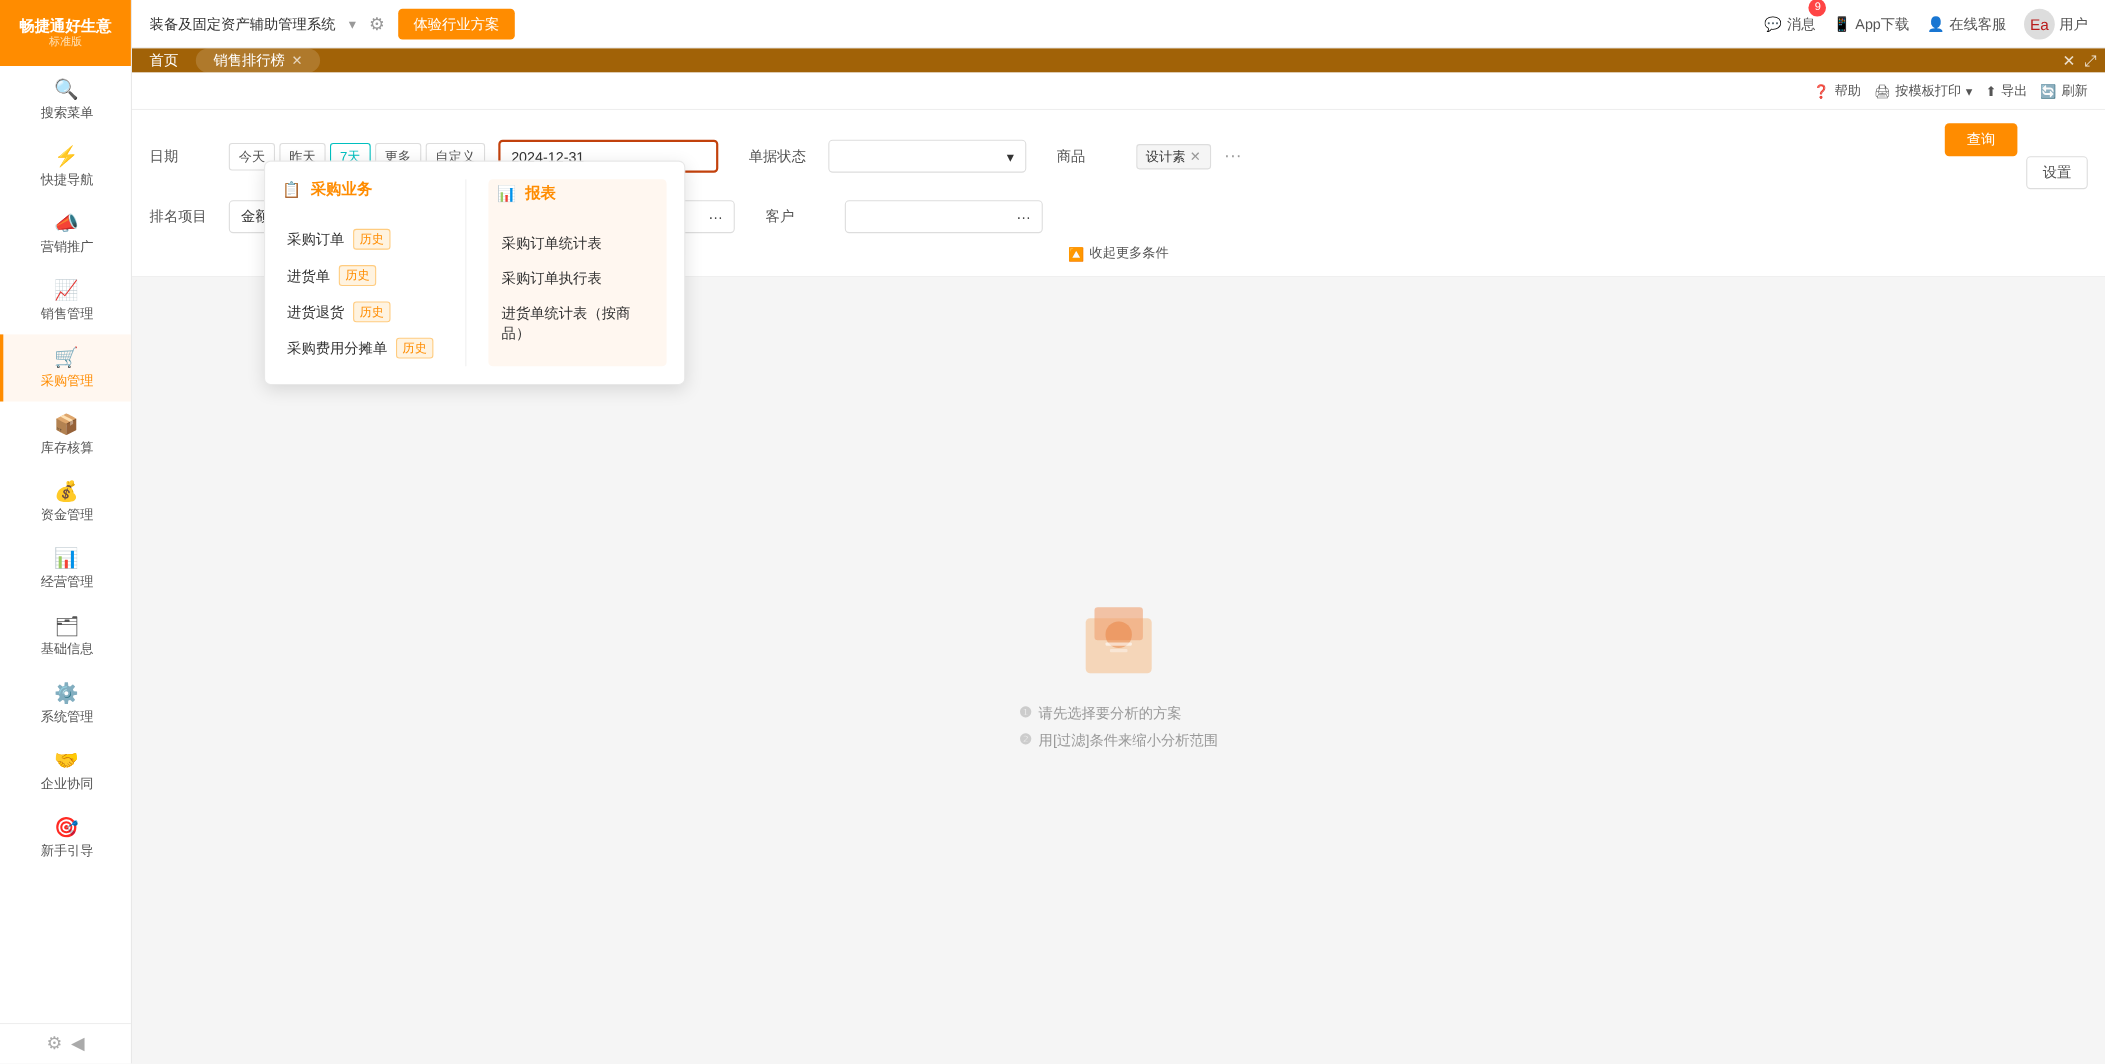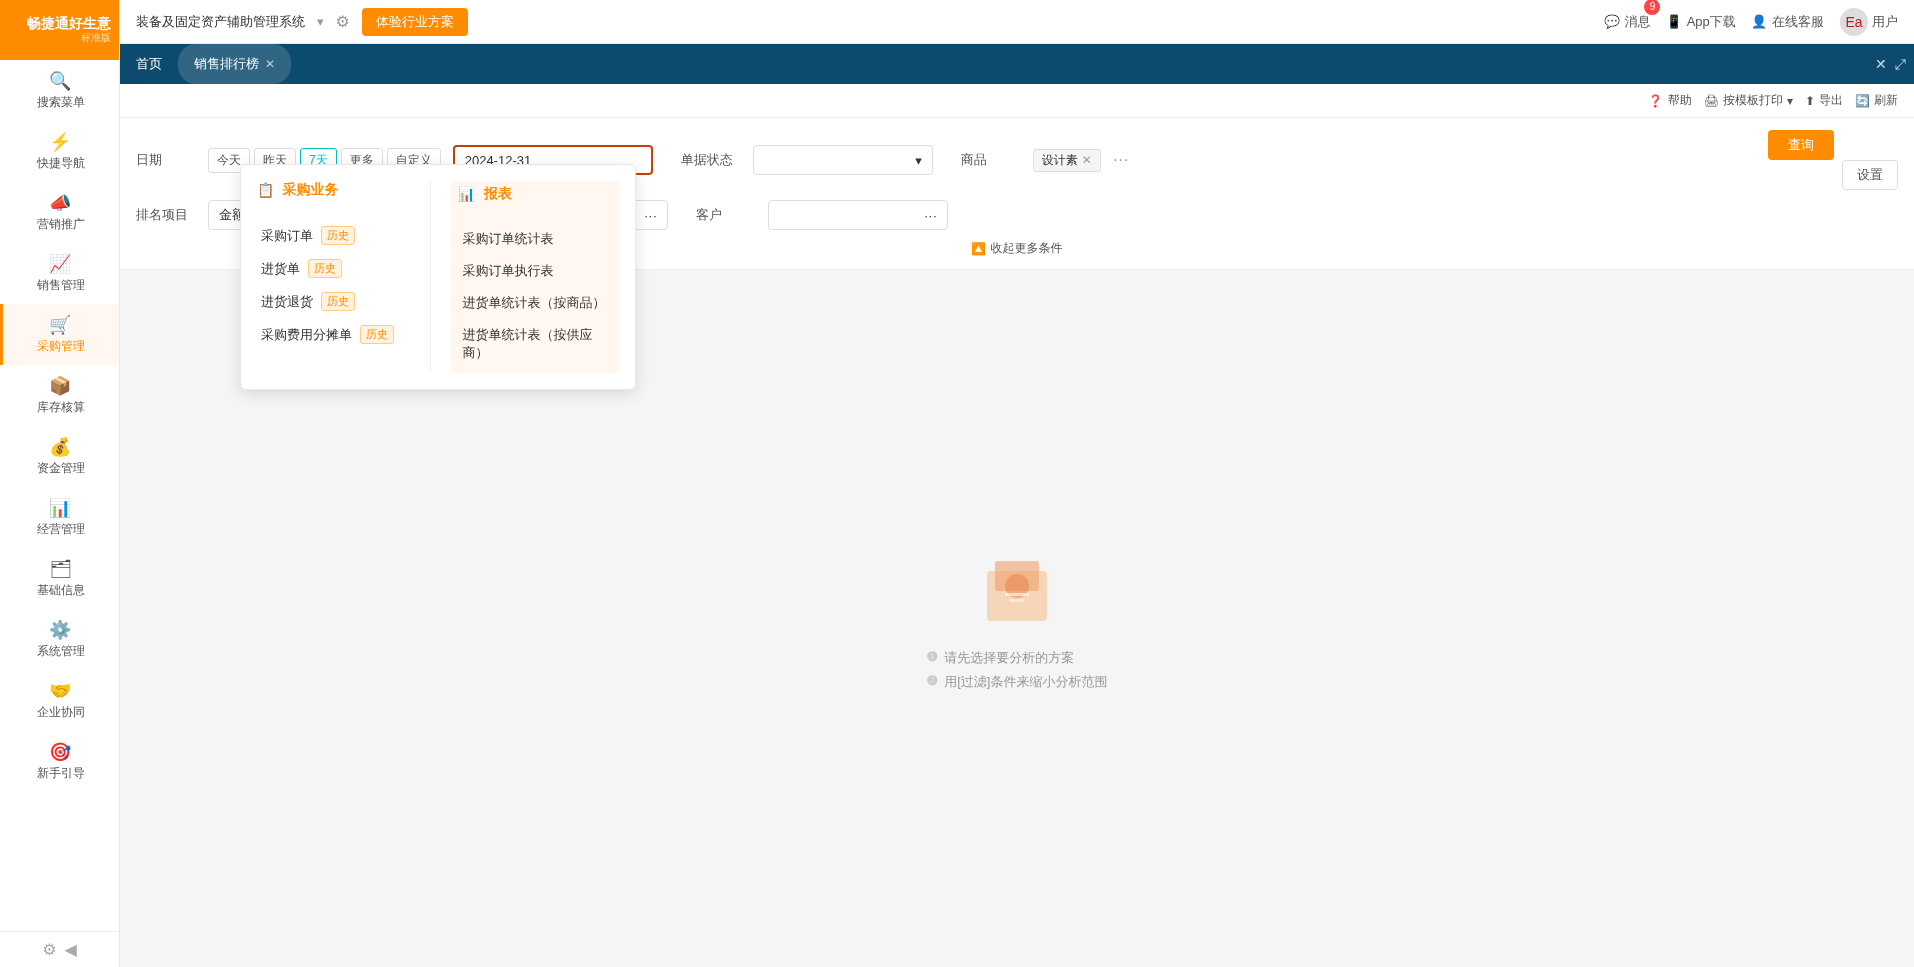--- a/index.html
+++ b/index.html
@@ -11,21 +11,21 @@
       background: #fff;
       display: flex;
       flex-direction: column;
       border-right: 1px solid #e8e8e8;
       flex-shrink: 0;
     }
     .sidebar-logo {
       background: #ff8c00;
       padding: 12px 8px;
       display: flex;
-      align-items: flex-end;
+      align-items: center;
       justify-content: center;
       flex-direction: column;
       height: 60px;
     }
     .sidebar-logo-text {
       color: #fff;
       font-size: 14px;
       font-weight: bold;
       line-height: 1.2;
     }
@@ -142,24 +142,24 @@
       background: #ddd;
       display: flex;
       align-items: center;
       justify-content: center;
       color: #b91c1c;
       font-size: 14px;
     }
 
     
     .tab-bar {
-      background: #0c4a6e;
-      display: flex;
-      align-items: center;
-      height: 40px;
+      background: #a16207;
+      display: flex;
+      align-items: center;
+      height: 22px;
       padding: 0 0 0 0;
     }
     .tab {
       padding: 0 16px;
       height: 100%;
       display: flex;
       align-items: center;
       cursor: pointer;
       font-size: 13px;
       color: rgba(255,255,255,0.85);
@@ -680,20 +680,17 @@
         </div>
         <div class="dropdown-item">
           <span>采购订单统计表</span>
         </div>
         <div class="dropdown-item">
           <span>采购订单执行表</span>
         </div>
         <div class="dropdown-item">
           <span>进货单统计表（按商品）</span>
         </div>
-        <div class="dropdown-item">
-          <span>进货单统计表（按供应商）</span>
-        </div>
       </div>
     </div>
 
   </div>
 </div>
 
 </body></html>

